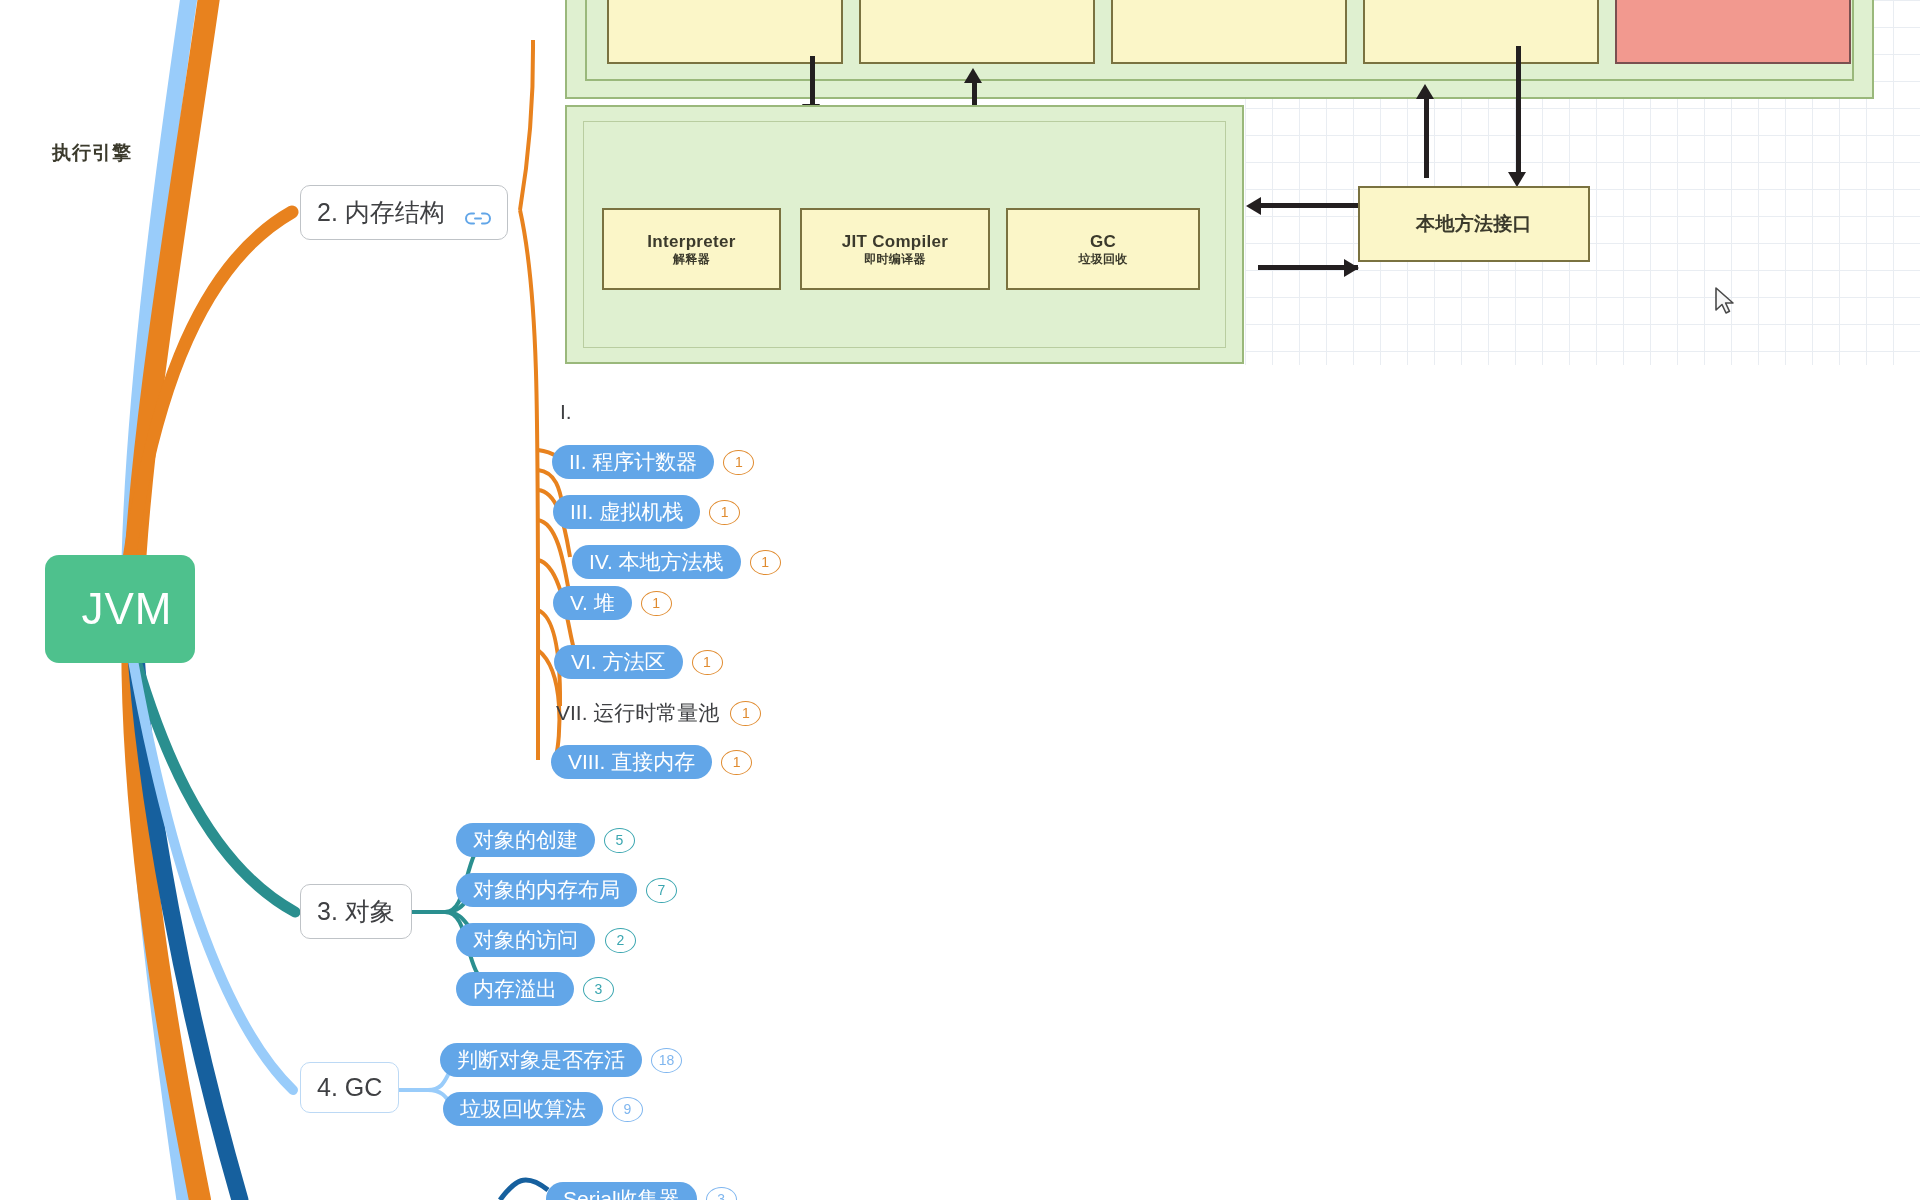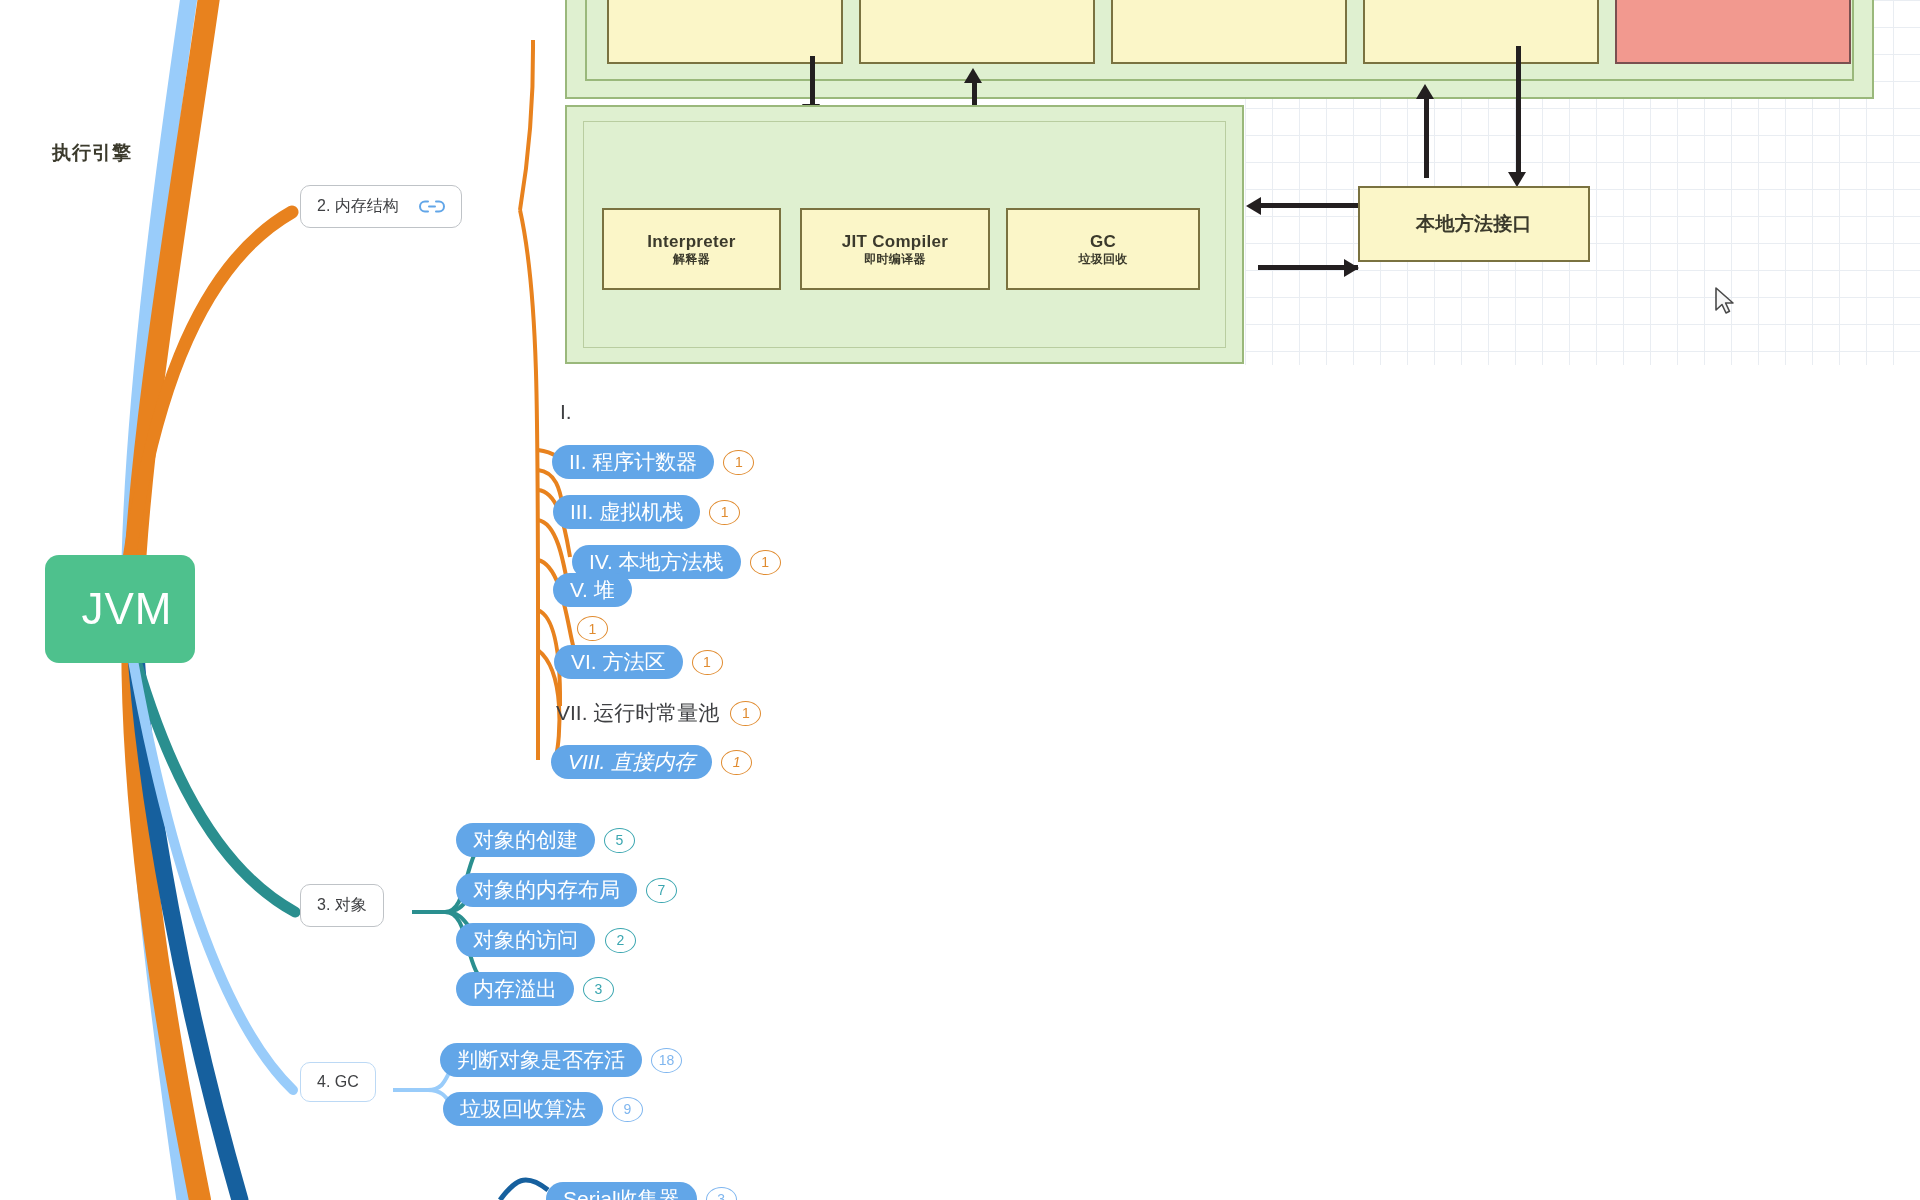--- a/index.html
+++ b/index.html
@@ -69,21 +69,21 @@
   .root-node{
     position:absolute;left:45px;top:555px;width:136px;height:108px;
     background:#4ec18d;border-radius:14px;
     display:flex;align-items:center;justify-content:center;
     color:#ffffff;font-size:44px;letter-spacing:1px;padding-left:14px;
   }
 
   .topic-node{
     position:absolute;background:#ffffff;border:1.5px solid #bfc3c7;border-radius:10px;
     display:flex;align-items:center;gap:20px;
-    padding:10px 16px;color:#3f4043;font-size:16px;white-space:nowrap;
+    padding:10px 16px;color:#3f4043;font-size:25px;white-space:nowrap;
   }
   .topic-node.blue-border{border-color:#bcd9f5;}
 
   .link-icon{display:inline-block;width:26px;height:17px;}
 
   .leaf{
     position:absolute;display:flex;align-items:center;gap:9px;white-space:nowrap;
   }
   .pill{
     background:#62a6e8;color:#ffffff;border-radius:999px;
@@ -217,33 +217,33 @@
     <span class="badge">1</span>
   </div>
   <div class="leaf" style="left:553px;top:495px;">
     <span class="pill">III. 虚拟机栈</span>
     <span class="badge">1</span>
   </div>
   <div class="leaf" style="left:572px;top:545px;">
     <span class="pill">IV. 本地方法栈</span>
     <span class="badge">1</span>
   </div>
-  <div class="leaf" style="left:553px;top:573px;flex-direction:column;">
+  <div class="leaf" style="left:553px;top:586px;">
     <span class="pill">V. 堆</span>
     <span class="badge">1</span>
   </div>
   <div class="leaf" style="left:554px;top:645px;">
     <span class="pill">VI. 方法区</span>
     <span class="badge">1</span>
   </div>
   <div class="leaf" style="left:554px;top:695px;">
     <span class="plain">VII. 运行时常量池</span>
     <span class="badge">1</span>
   </div>
-  <div class="leaf" style="left:551px;top:745px;font-style:italic;">
+  <div class="leaf" style="left:551px;top:745px;">
     <span class="pill">VIII. 直接内存</span>
     <span class="badge">1</span>
   </div>
 
   <div class="topic-node" style="left:300px;top:884px;">
     <span>3. 对象</span>
   </div>
 
   <div class="leaf" style="left:456px;top:823px;">
     <span class="pill">对象的创建</span>

